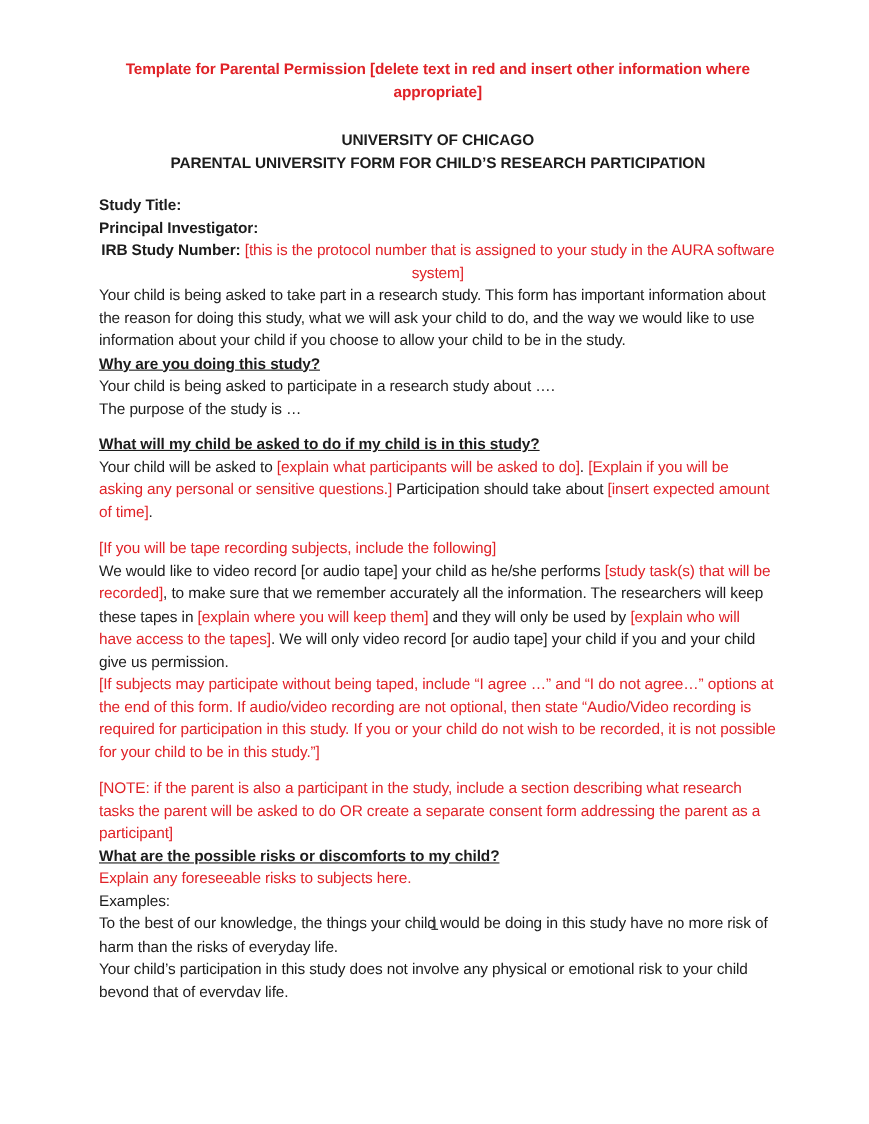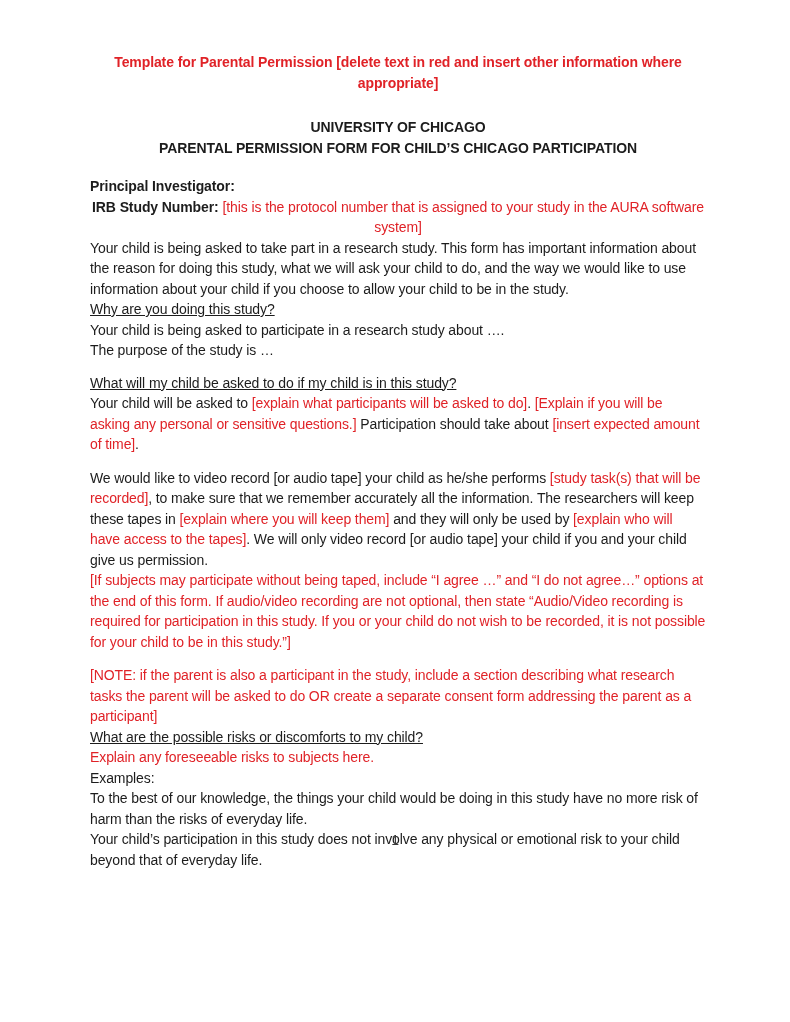--- a/index.html
+++ b/index.html
@@ -19,21 +19,21 @@
     font-size: 14px;
     line-height: 20.5px;
     letter-spacing: -0.1px;
     color: var(--ink);
     overflow: hidden;
   }
   .page p { margin: 0; }
   .center { text-align: center; }
   .bold { font-weight: 700; margin-top: 24px; }
   .red { color: var(--red); }
-  .hd { font-weight: 400; text-decoration: underline; }
+  .hd { font-weight: 700; text-decoration: underline; }
   .mb-note { margin-bottom: 10px; }
   .mb-titles { margin-bottom: 18px; }
   .mb-field { margin-bottom: 16px; }
   .mb-irb { margin-bottom: 30px; text-align: center; }
   .mb-para { margin-bottom: 10px; }
   .mb-sec { margin-bottom: 12px; }
   .mb-block { margin-bottom: 13px; }
   .mb-expl { margin-bottom: 20px; }
   .footer {
     position: absolute;
@@ -46,23 +46,26 @@
 </style>
 </head>
 <body>
 
 <div class="page">
 
   <p class="center bold red mb-note">Template for Parental Permission [delete text in red and insert other information where appropriate]</p>
 
   <div class="center bold mb-titles">
     <div>UNIVERSITY OF CHICAGO</div>
-    <div>PARENTAL PERMISSION FORM FOR CHILD’S CHICAGO PARTICIPATION</div>
+    <div>PARENTAL UNIVERSITY FORM FOR CHILD’S RESEARCH PARTICIPATION</div>
   </div>
 
+  <p class="mb-field">
+    <span class="bold">Study Title:</span>
+  </p>
 
   <p class="mb-field">
     <span class="bold">Principal Investigator:</span>
   </p>
 
 
   <p class="mb-irb">
     <span class="bold">IRB Study Number:</span>
     <span class="red">[this is the protocol number that is assigned to your study in the AURA software system]</span>
   </p>
@@ -74,20 +77,21 @@
     <p>Your child is being asked to participate in a research study about ….</p>
     <p>The purpose of the study is …</p>
   </div>
 
   <div class="mb-block">
     <p class="hd">What will my child be asked to do if my child is in this study?</p>
     <p><span>Your child will be asked to </span><span class="red">[explain what participants will be asked to do]</span><span>. </span><span class="red">[Explain if you will be asking any personal or sensitive questions.]</span><span> Participation should take about </span><span class="red">[insert expected amount of time]</span><span>.</span></p>
   </div>
 
   <div class="mb-block">
+    <p class="red">[If you will be tape recording subjects, include the following]</p>
     <p><span>We would like to video record [or audio tape] your child as he/she performs </span><span class="red">[study task(s) that will be recorded]</span><span>, to make sure that we remember accurately all the information. The researchers will keep these tapes in </span><span class="red">[explain where you will keep them]</span><span> and they will only be used by </span><span class="red">[explain who will have access to the tapes]</span><span>. We will only video record [or audio tape] your child if you and your child give us permission.</span></p>
     <p class="red">[If subjects may participate without being taped, include “I agree …” and “I do not agree…” options at the end of this form.  If audio/video recording are not optional, then state “Audio/Video recording is required for participation in this study.  If you or your child do not wish to be recorded, it is not possible for your child to be in this study.”]</p>
   </div>
 
   <p class="red mb-block">[NOTE: if the parent is also a participant in the study, include a section describing what research tasks the parent will be asked to do OR create a separate consent form addressing the parent as a participant]</p>
 
   <div>
     <p class="hd">What are the possible risks or discomforts to my child?</p>
     <p class="red mb-expl">Explain any foreseeable risks to subjects here.</p>
     <p>Examples:</p>

